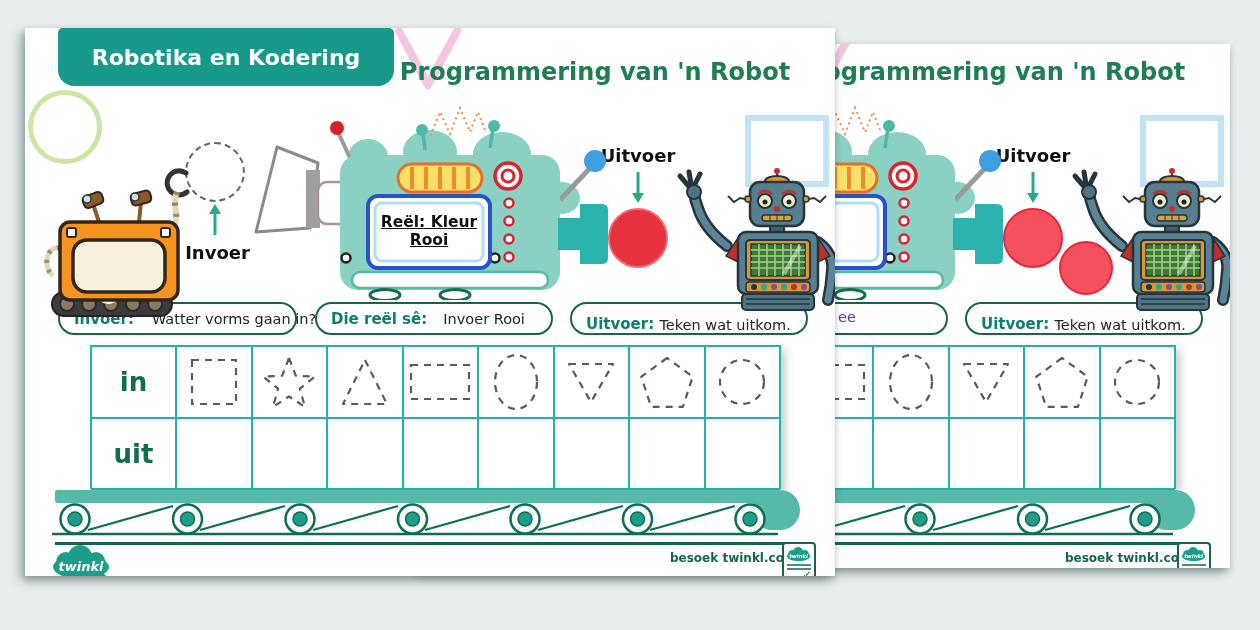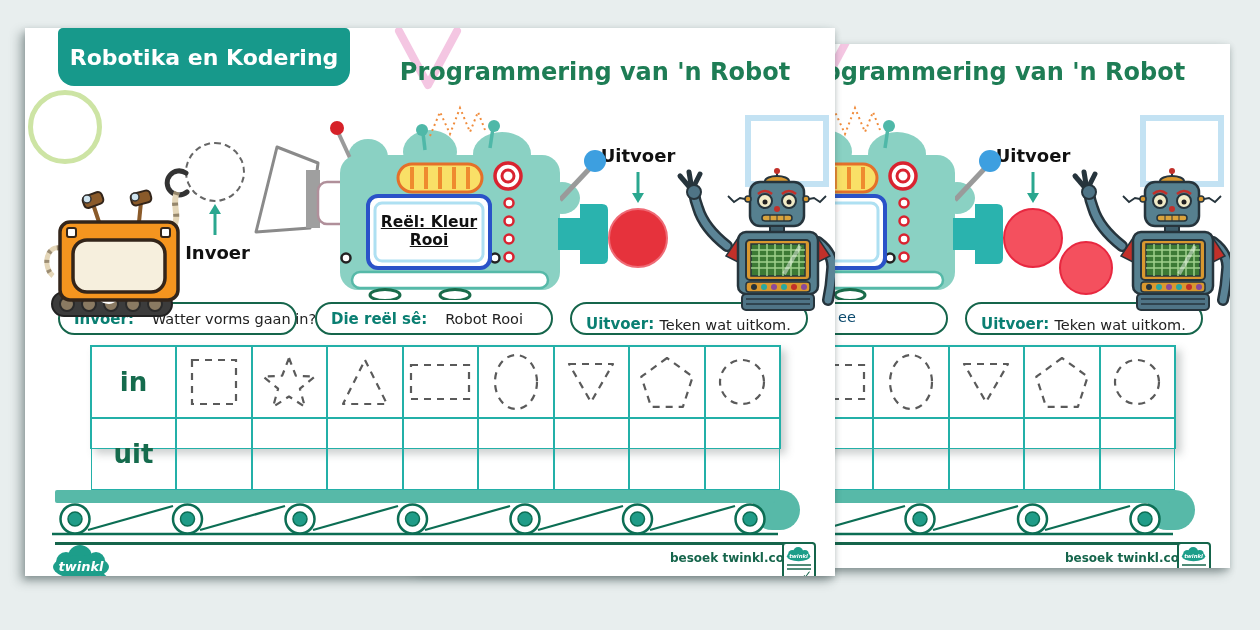--- a/index.html
+++ b/index.html
@@ -9,21 +9,21 @@
   .page-1{left:25px;top:28px;width:810px;height:548px;z-index:2;}
   .page-2{left:420px;top:44px;width:810px;height:524px;z-index:1;}
   .page-content{position:absolute;left:0;top:0;width:810px;height:548px;}
   .page-2 .page-content{top:-16px;}
   .page-content > *{position:absolute;box-sizing:border-box;}
 
   .decor-circle{left:3px;top:62px;width:74px;height:74px;border:5px solid #cde4a4;border-radius:50%;}
   .decor-square{left:720px;top:87px;width:84px;height:72px;border:6px solid #c3e2f3;}
   .decor-v{left:368px;top:0px;}
 
-  .badge{left:33px;top:0;width:292px;height:58px;background:#17998b;border-radius:5px 5px 16px 16px;color:#fff;font-weight:bold;font-size:22px;display:flex;align-items:center;justify-content:center;}
+  .badge{left:33px;top:0;width:336px;height:58px;background:#17998b;border-radius:5px 5px 16px 16px;color:#fff;font-weight:bold;font-size:22px;display:flex;align-items:center;justify-content:center;}
   .title{left:340px;top:30px;width:460px;text-align:center;color:#1e7d55;font-weight:bold;font-size:24px;}
 
   .dashed-circle{left:160px;top:114px;width:60px;height:60px;border:2.5px dashed #666;border-radius:50%;}
   .arrow-up{left:183px;top:176px;}
   .arrow-down{left:606px;top:142px;}
   .invoer-label{left:150px;top:214px;width:85px;text-align:center;font-weight:bold;font-size:18px;color:#111;}
   .uitvoer-label{left:568px;top:117px;width:90px;text-align:center;font-weight:bold;font-size:18px;color:#111;}
 
   .machine{left:225px;top:72px;}
   .machine-screen-text{left:346px;top:172px;width:116px;height:62px;display:flex;align-items:center;justify-content:center;text-align:center;font-weight:bold;font-size:15.5px;line-height:18px;color:#111;text-decoration:underline;}
@@ -33,26 +33,26 @@
   .out-circle-2{left:639px;top:213px;width:54px;height:54px;background:#f4505e;border:2px solid #e82840;display:none;}
   .page-2 .out-circle-1{background:#f4505e;border-color:#e82840;}
   .page-2 .out-circle-2{display:block;}
 
   .pill{top:274px;height:33px;border:2.5px solid #15654b;border-radius:17px;background:#fff;display:flex;align-items:center;}
   .pill-1{left:33px;width:239px;gap:18px;}
   .pill-2{left:290px;width:238px;}
   .pill-3{left:545px;width:238px;align-items:flex-end;}
   .pill .lbl{color:#0a7f72;font-weight:bold;font-size:15px;margin-left:14px;white-space:nowrap;}
   .pill .val{flex:1;text-align:center;font-size:14.5px;color:#222;white-space:nowrap;padding-right:10px;}
-  .rule-fragment{left:418px;top:281px;font-size:14.5px;color:#0c4a6e;}
+  .rule-fragment{left:418px;top:281px;font-size:14.5px;color:#6d28d9;}
 
   .orange-robot{left:18px;top:140px;}
   .retro-robot{left:647px;top:140px;}
 
-  .io-table{left:65px;top:317px;width:691px;height:104px;background:#fff;border:1.5px solid #23b0a8;display:grid;grid-template-columns:85px repeat(8,1fr);grid-template-rows:72px 72px;box-shadow:5px 5px 8px rgba(90,100,100,.3);}
+  .io-table{left:65px;top:317px;width:691px;height:144px;background:#fff;border:1.5px solid #23b0a8;display:grid;grid-template-columns:85px repeat(8,1fr);grid-template-rows:72px 72px;box-shadow:5px 5px 8px rgba(90,100,100,.3);}
   .io-table .cell{border:1.2px solid #23b0a8;display:flex;align-items:center;justify-content:center;}
   .io-table .cell-label{color:#156b4d;font-weight:bold;font-size:26px;}
 
   .conveyor{left:25px;top:455px;}
   .footer-rule{left:30px;top:514px;width:758px;height:0;border-top:3px solid #15654b;}
   .twinkl-logo{left:26px;top:517px;}
   .visit{left:645px;top:523px;width:110px;text-align:right;font-size:12px;font-weight:bold;color:#15654b;white-space:nowrap;}
   .quality-badge{left:757px;top:514px;width:34px;height:42px;border:2px solid #15654b;border-radius:4px;background:#fff;display:flex;flex-direction:column;align-items:center;padding-top:3px;}
   .quality-badge .qb-line{width:24px;height:2px;background:#15654b;opacity:.75;margin-top:2px;}
   .quality-badge .qb-check{font-size:12px;font-weight:bold;color:#15654b;line-height:10px;align-self:flex-end;margin-right:2px;}
@@ -127,21 +127,21 @@
       <div class="machine-screen-text">Reël: Kleur Rooi</div>
 
       <div class="out-circle out-circle-1"></div>
 
       <div class="pill pill-1">
         <span class="lbl">Invoer:</span>
         <span class="val">Watter vorms gaan in?</span>
       </div>
       <div class="pill pill-2">
         <span class="lbl">Die reël sê:</span>
-        <span class="val">Robot Rooi</span>
+        <span class="val">Invoer Rooi</span>
       </div>
       <div class="pill pill-3">
         <span class="lbl">Uitvoer:</span>
         <span class="val">Teken wat uitkom.</span>
       </div>
       <div class="rule-fragment"></div>
 
       <svg class="orange-robot" width="175" height="180" viewBox="0 0 175 180">
         <path d="M143,5 A 12 12 0 1 0 144,24" fill="none" stroke="#333" stroke-width="5" stroke-linecap="round"></path>
         <path d="M134,24 C128,36 138,48 130,60" fill="none" stroke="#e4d6b8" stroke-width="6"></path>

